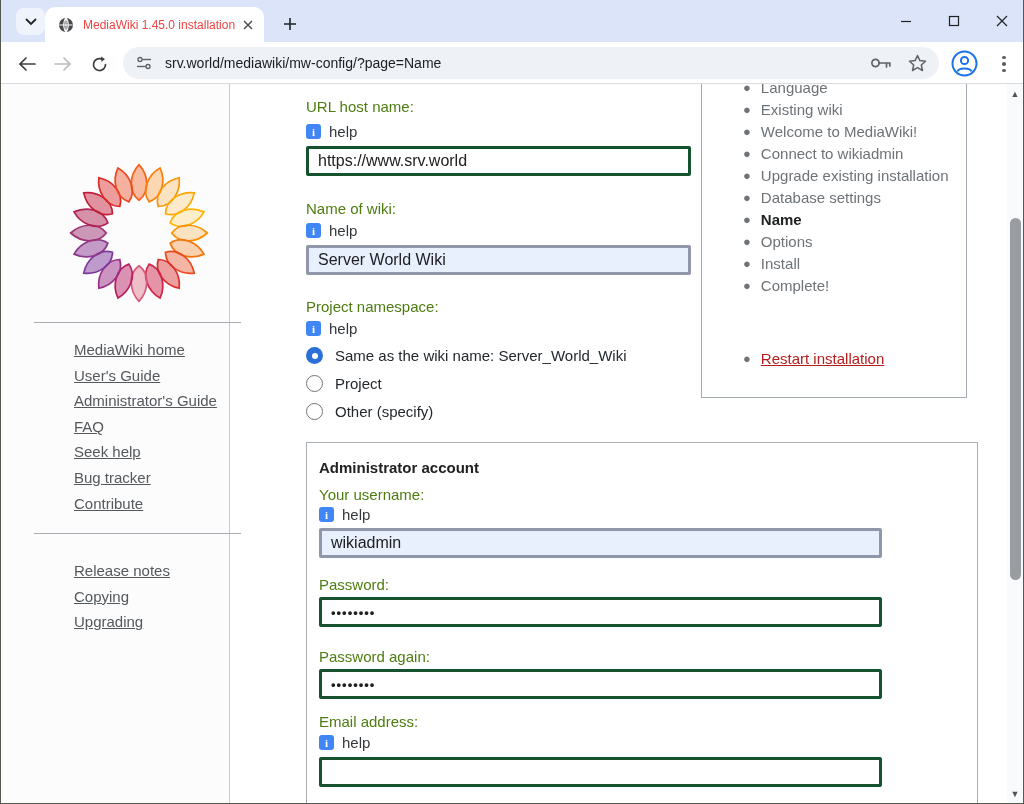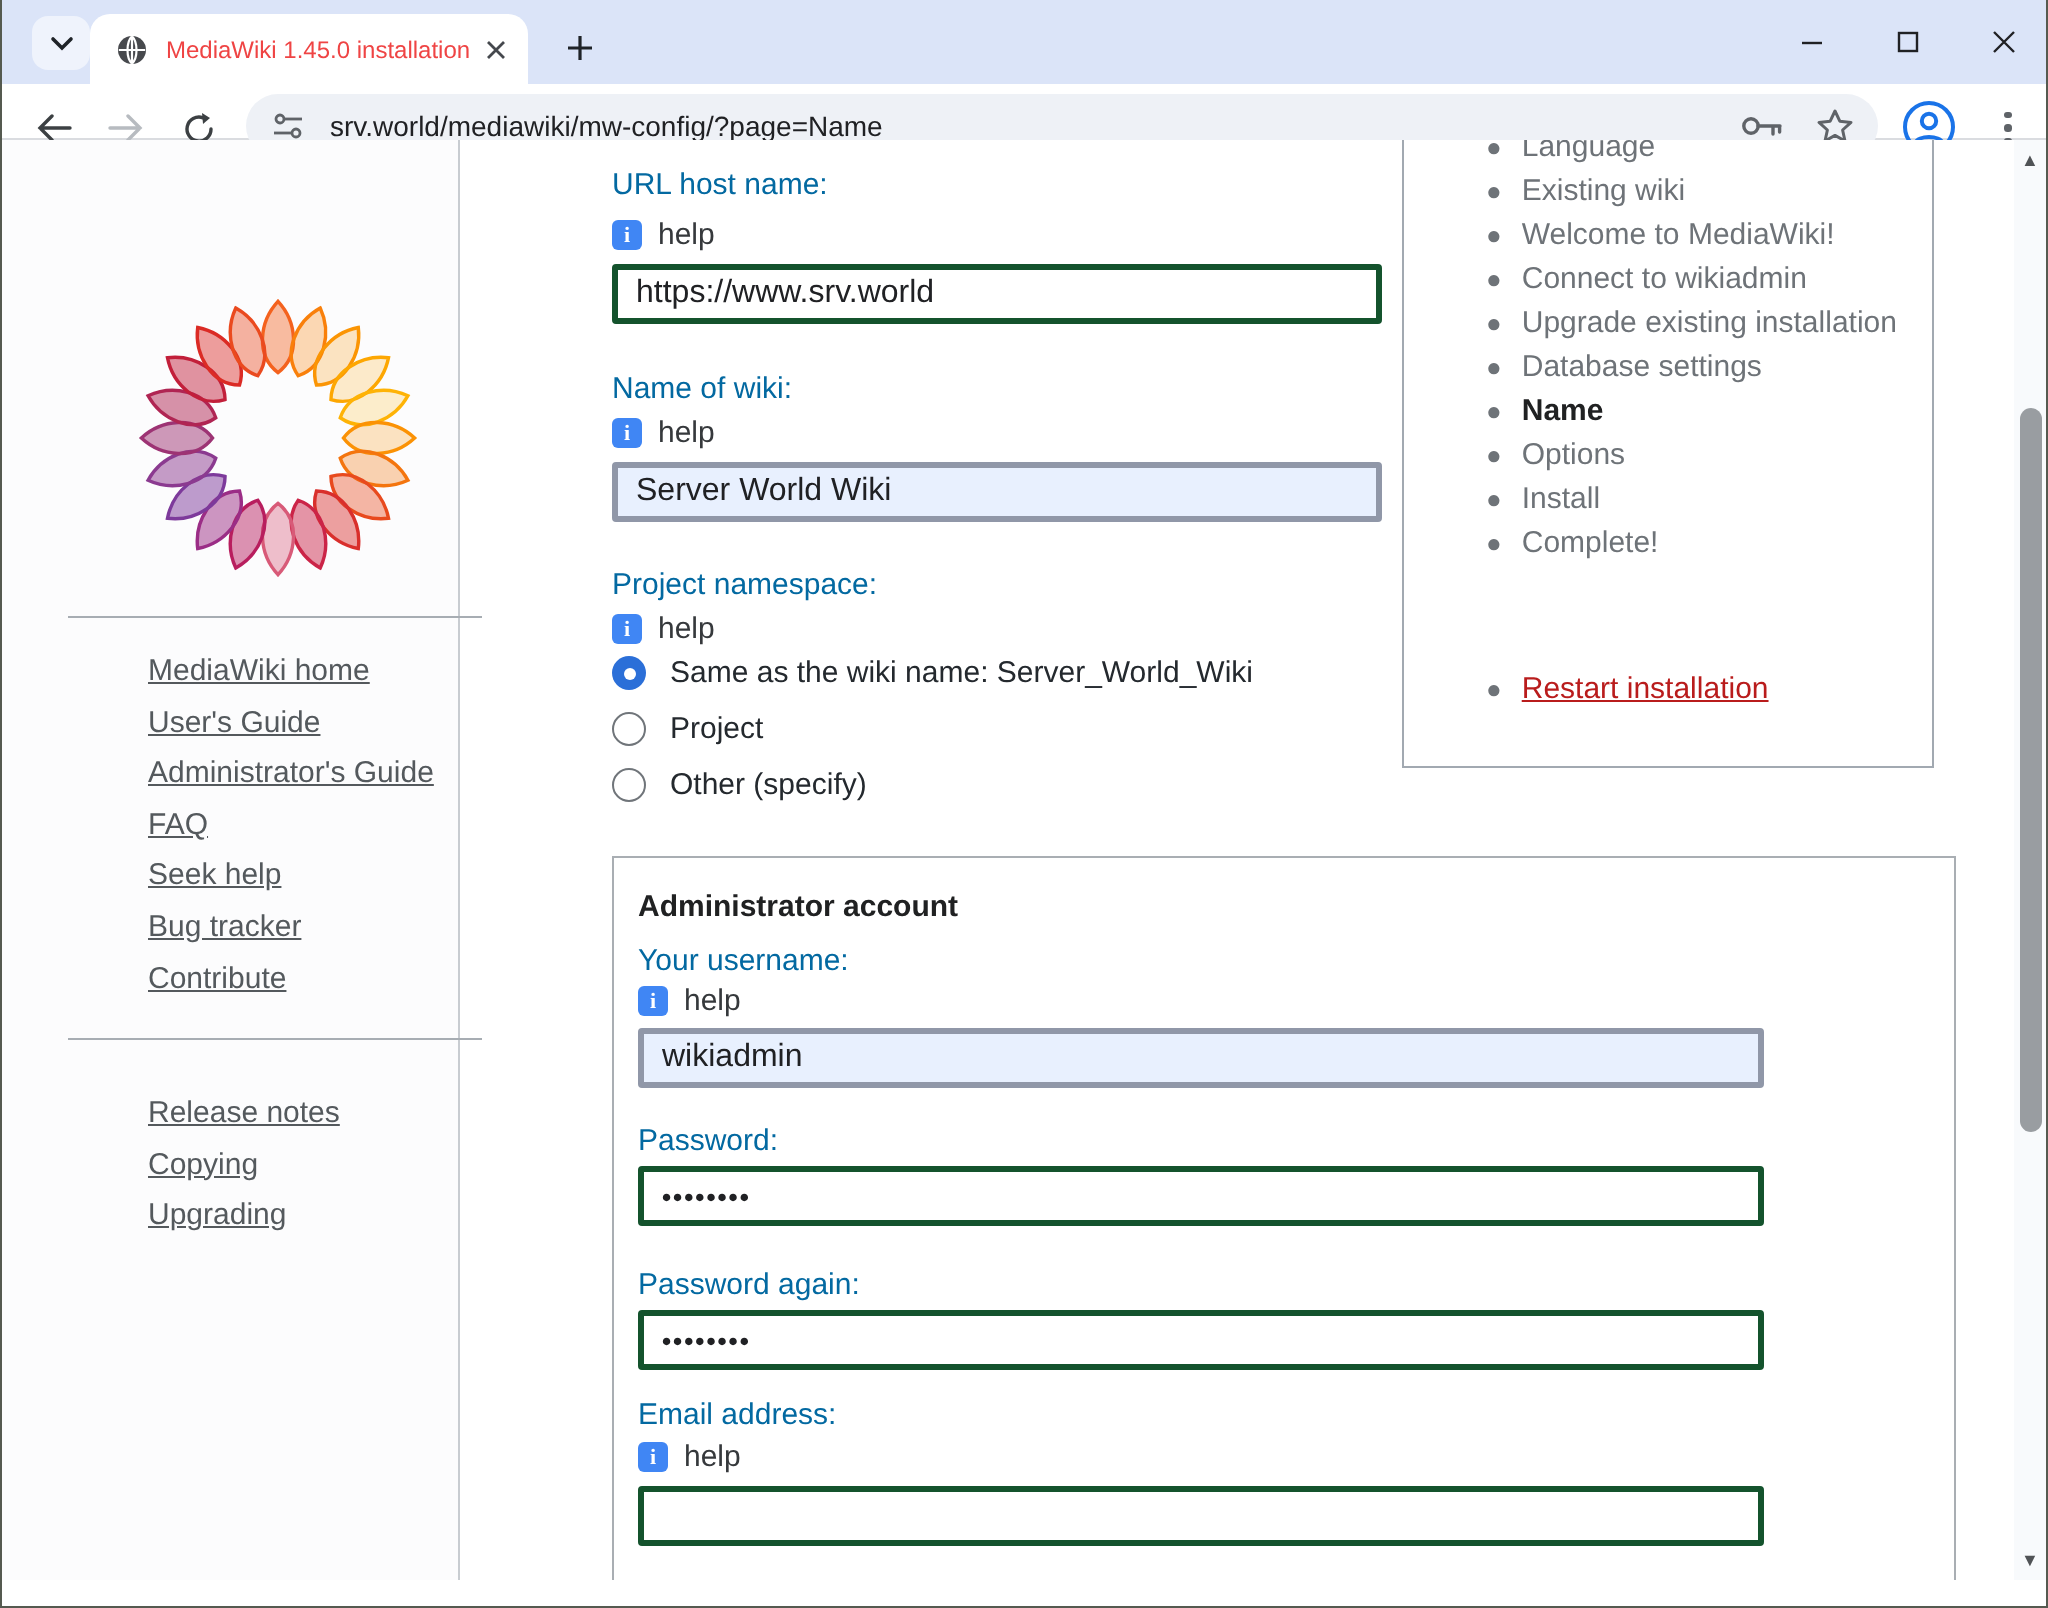--- a/index.html
+++ b/index.html
@@ -15,21 +15,21 @@
          border-radius:10px 10px 0 0; display:flex; align-items:center; padding:0 8px 0 13px; }
   .tab-title { font-size:12px; color:#ef4444; white-space:nowrap; overflow:hidden; flex:1; margin-left:9px; }
   .tab-close { width:17px; height:17px; border-radius:50%; display:flex; align-items:center; justify-content:center;
                color:#45484d; font-size:13px; cursor:pointer; }
   .newtab { position:absolute; left:276px; top:11px; width:26px; height:26px; display:flex; align-items:center;
             justify-content:center; color:#1f2328; font-size:20px; font-weight:400; cursor:pointer;}
   .wincontrols { position:absolute; right:8px; top:0; height:42px; display:flex; align-items:center; gap:22px; }
   .winbtn { width:26px; height:26px; display:flex; align-items:center; justify-content:center; color:#202124; cursor:pointer;}
 
   
-  .toolbar { position:relative; height:28px; background:#fff; border-bottom:1px solid #dadce0; }
+  .toolbar { position:relative; height:42px; background:#fff; border-bottom:1px solid #dadce0; }
   .navbtn { position:absolute; top:9px; width:26px; height:26px; display:flex; align-items:center; justify-content:center; cursor:pointer;}
   .omnibox { position:absolute; left:122px; top:5px; width:816px; height:32px; border-radius:16px; background:#eef1f6;
              display:flex; align-items:center; padding:0 12px; }
   .url-text { font-size:14px; color:#202124; margin-left:12px; flex:1; white-space:nowrap; overflow:hidden;}
   .omni-icons { display:flex; align-items:center; gap:16px; }
   .avatar-btn { position:absolute; left:950px; top:8px; width:27px; height:27px; cursor:pointer;}
   .kebab { position:absolute; left:994px; top:9px; width:18px; height:26px; display:flex; flex-direction:column;
            align-items:center; justify-content:center; gap:3px; cursor:pointer;}
   .kebab i { width:3.5px; height:3.5px; border-radius:50%; background:#5f6368; }
 
@@ -37,30 +37,30 @@
   .content { position:relative; height:720px; overflow:hidden; background:#fff; }
 
   .sidebar { position:absolute; left:0; top:0; width:229px; height:720px; background:#fcfcfd; border-right:1px solid #c8ccd1; }
   .logo { position:absolute; left:64px; top:75px; width:148px; height:148px; }
   .side-divider { position:absolute; left:33px; width:207px; border-top:1px solid #a7adb3; }
   .side-nav { position:absolute; left:73px; list-style:none; }
   .side-nav li { height:25.6px; }
   .side-nav a { font-size:15px; color:#54595d; text-decoration:underline; cursor:pointer; }
 
   .main-col { position:absolute; left:305px; top:0; width:675px; height:720px; }
-  .flabel { position:absolute; font-size:15px; color:#0369a1; }
+  .flabel { position:absolute; font-size:15px; color:#4d7c0f; }
   .helprow { position:absolute; display:flex; align-items:center; gap:8px; cursor:pointer;}
   .helpicon { width:15px; height:15px; border-radius:3px; background:#4086f4; color:#fff; font-size:11px; font-weight:bold;
               display:flex; align-items:center; justify-content:center; font-family:"Liberation Serif",serif;}
   .helptext { font-size:15px; color:#36393c; }
   .tinput { position:absolute; height:30px; border:3px solid #14532d; border-radius:2px; background:#fff;
             font-size:16px; color:#202124; padding:0 9px; font-family:"Liberation Sans",sans-serif; outline:none;}
   .autofill { background:#e8f0fe !important; border-color:#9097a8 !important; }
   .pwfield { font-size:13px; font-weight:bold; letter-spacing:1px; }
-  .radiorow { position:absolute; display:flex; align-items:flex-start; gap:12px; cursor:pointer; height:22px;}
+  .radiorow { position:absolute; display:flex; align-items:flex-end; gap:12px; cursor:pointer; height:22px;}
   .radio { width:17px; height:17px; border-radius:50%; background:#fff; border:1.5px solid #70757a; flex:none;}
   .radio.checked { border:none; background:#2b6fd8; position:relative; }
   .radio.checked::after { content:""; position:absolute; left:5.5px; top:5.5px; width:6px; height:6px; border-radius:50%; background:#fff;}
   .radiolabel { font-size:15px; color:#24292e; }
 
   .fieldset { position:absolute; left:0; top:358px; width:672px; height:430px; border:1px solid #a9aeb3; background:#fff; }
   .fieldset .flabel, .fieldset .helprow, .fieldset .tinput { position:absolute; }
   .fs-title { position:absolute; left:12px; top:16px; font-size:15px; font-weight:bold; color:#202122; }
 
   .steps-panel { position:absolute; left:700px; top:-40px; width:266px; height:354px; background:#fff;

